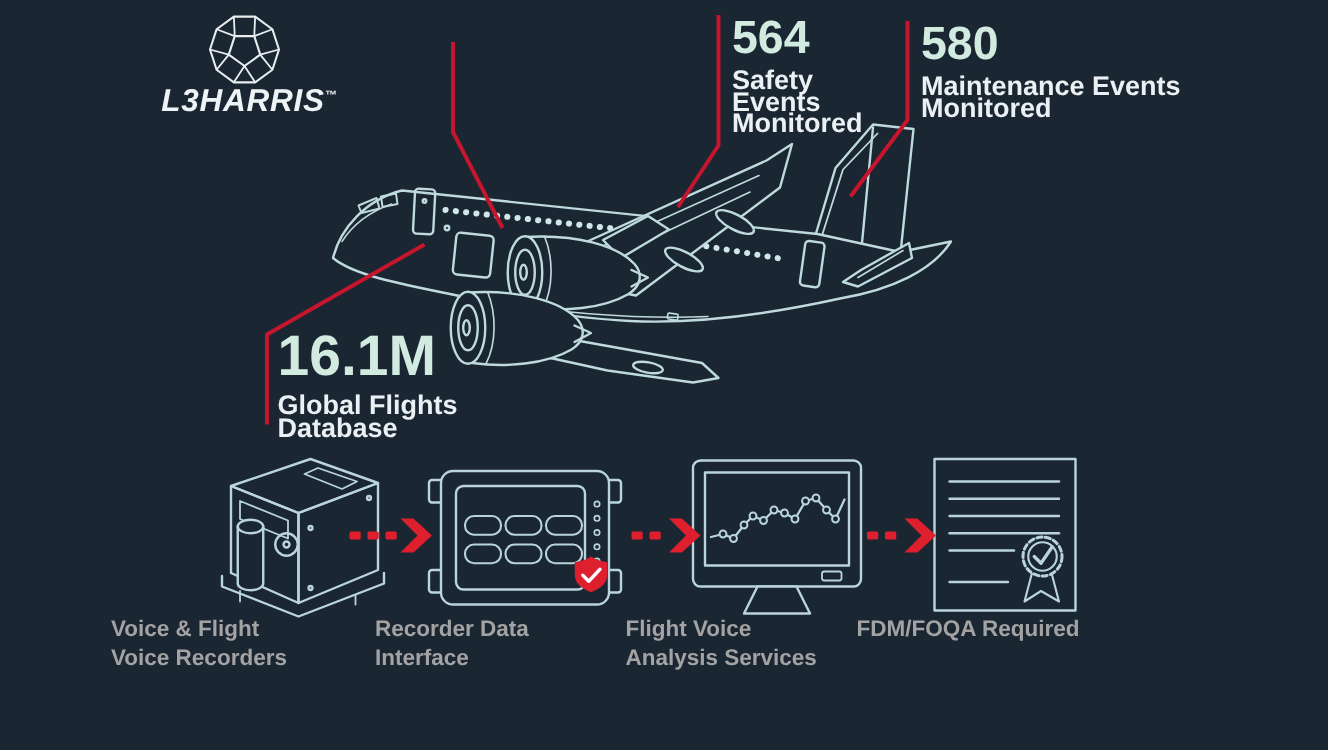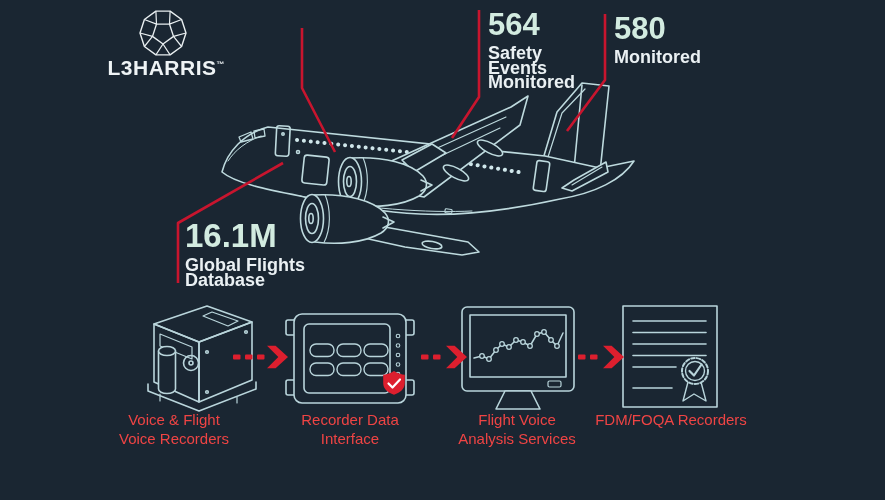--- a/index.html
+++ b/index.html
@@ -11,28 +11,28 @@
   .abs{position:absolute;}
   .stat{position:absolute;}
   .stat-num{
     font-weight:700;font-size:31px;line-height:1;
     color:#d2ebe0;letter-spacing:0px;white-space:nowrap;
   }
   .stat-lbl{
     font-weight:700;font-size:18px;line-height:14.5px;margin-top:6px;
     color:#eaf0f3;white-space:nowrap;
   }
-  #stat-flights .stat-num{font-size:33px;}
+  #stat-flights .stat-num{font-size:38px;}
   .dev-lbl{
-    position:absolute;width:200px;text-align:center;
-    font-weight:400;font-size:15px;line-height:19px;color:#ef4444;
+    position:absolute;width:200px;
+    font-weight:700;font-size:15px;line-height:19px;color:#a3a3a3;
   }
   .logo-text{
     position:absolute;left:96px;top:56px;width:140px;text-align:center;
-    color:#eef3f5;font-weight:700;font-size:21px;letter-spacing:.5px;white-space:nowrap;
+    color:#eef3f5;font-weight:700;font-size:21px;letter-spacing:.5px;white-space:nowrap;font-style:italic;
   }
   .logo-text sup{font-size:8px;font-weight:700;vertical-align:8px;letter-spacing:0;}
 </style>
 </head>
 <body>
 
 <div class="stage">
 
   <svg class="abs" style="left:0;top:0" width="885" height="500" viewBox="0 0 885 500">
 
@@ -228,20 +228,21 @@
     <div class="stat-lbl">
       <div>Safety</div>
       <div>Events</div>
       <div>Monitored</div>
     </div>
   </div>
 
   <div class="stat" id="stat-maintenance" style="left:614px;top:13px">
     <div class="stat-num">580</div>
     <div class="stat-lbl">
+      <div>Maintenance Events</div>
       <div>Monitored</div>
     </div>
   </div>
 
   <div class="stat" id="stat-flights" style="left:185px;top:219px">
     <div class="stat-num">16.1M</div>
     <div class="stat-lbl">
       <div>Global Flights</div>
       <div>Database</div>
     </div>
@@ -253,16 +254,16 @@
   </div>
   <div class="dev-lbl" style="left:250px;top:410px">
     <div>Recorder Data</div>
     <div>Interface</div>
   </div>
   <div class="dev-lbl" style="left:417px;top:410px">
     <div>Flight Voice</div>
     <div>Analysis Services</div>
   </div>
   <div class="dev-lbl" style="left:571px;top:410px">
-    <div>FDM/FOQA Recorders</div>
+    <div>FDM/FOQA Required</div>
   </div>
 
 </div>
 
 </body></html>

